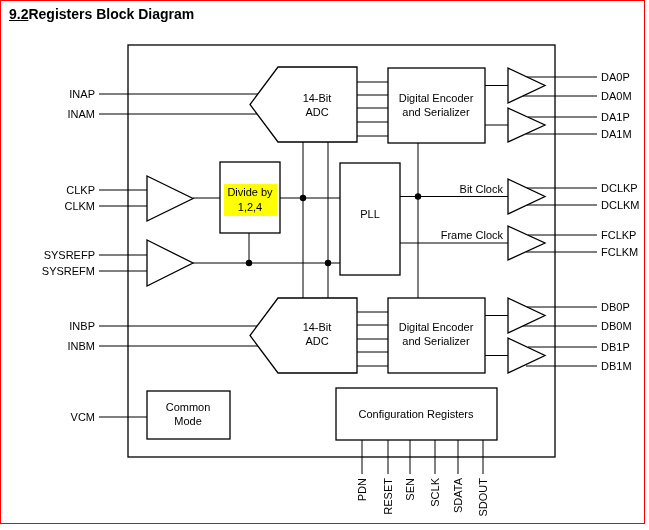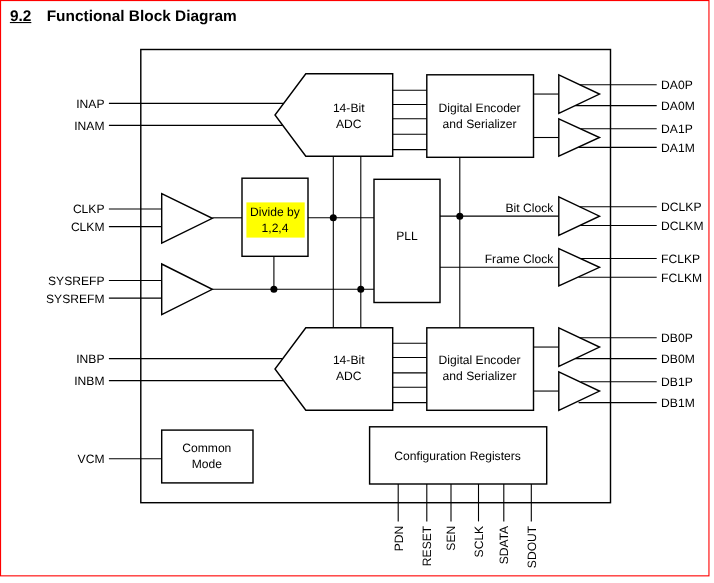--- a/index.html
+++ b/index.html
@@ -1,35 +1,35 @@
 <!DOCTYPE html>
 <html><head>
 <meta charset="utf-8">
 <style>
   html,body{margin:0;padding:0;background:#ffffff;}
   .page{position:relative;width:649px;height:530px;background:#ffffff;
         font-family:"Liberation Sans",sans-serif;overflow:hidden;}
   .frame{position:absolute;left:0;top:0;width:645px;height:524px;
          border:1.5px solid #ff0000;box-sizing:border-box;pointer-events:none;}
   .title{position:absolute;left:9px;top:6px;font-size:14px;font-weight:bold;color:#000;}
-  .title .sec{margin-right:14px;text-decoration:underline;}
+  .title .sec{margin-right:0;text-decoration:underline;}
   svg{position:absolute;left:0;top:0;}
   svg text{font-family:"Liberation Sans",sans-serif;font-size:11px;fill:#000;}
   .box{fill:#ffffff;stroke:#000000;stroke-width:1.3;}
   .buf{fill:#ffffff;stroke:#000000;stroke-width:1.3;}
   .wire{stroke:#000000;stroke-width:1;fill:none;}
   .dot{fill:#000000;stroke:none;}
 </style>
 </head>
 <body>
 
 <div class="page">
 
   <div class="title">
-    <span class="sec">9.2</span><span>Functional Block Diagram</span>
+    <span class="sec">9.2</span><span>Registers Block Diagram</span>
   </div>
 
   <svg width="649" height="530" viewBox="0 0 649 530">
 
     <rect class="box" x="128" y="45" width="427" height="412"></rect>
 
     <rect class="box" x="388" y="68" width="97" height="75"></rect>
     <rect class="box" x="388" y="298" width="97" height="75"></rect>
     <rect class="box" x="340" y="163" width="60" height="112"></rect>
     <rect class="box" x="220" y="162" width="60" height="71"></rect>

